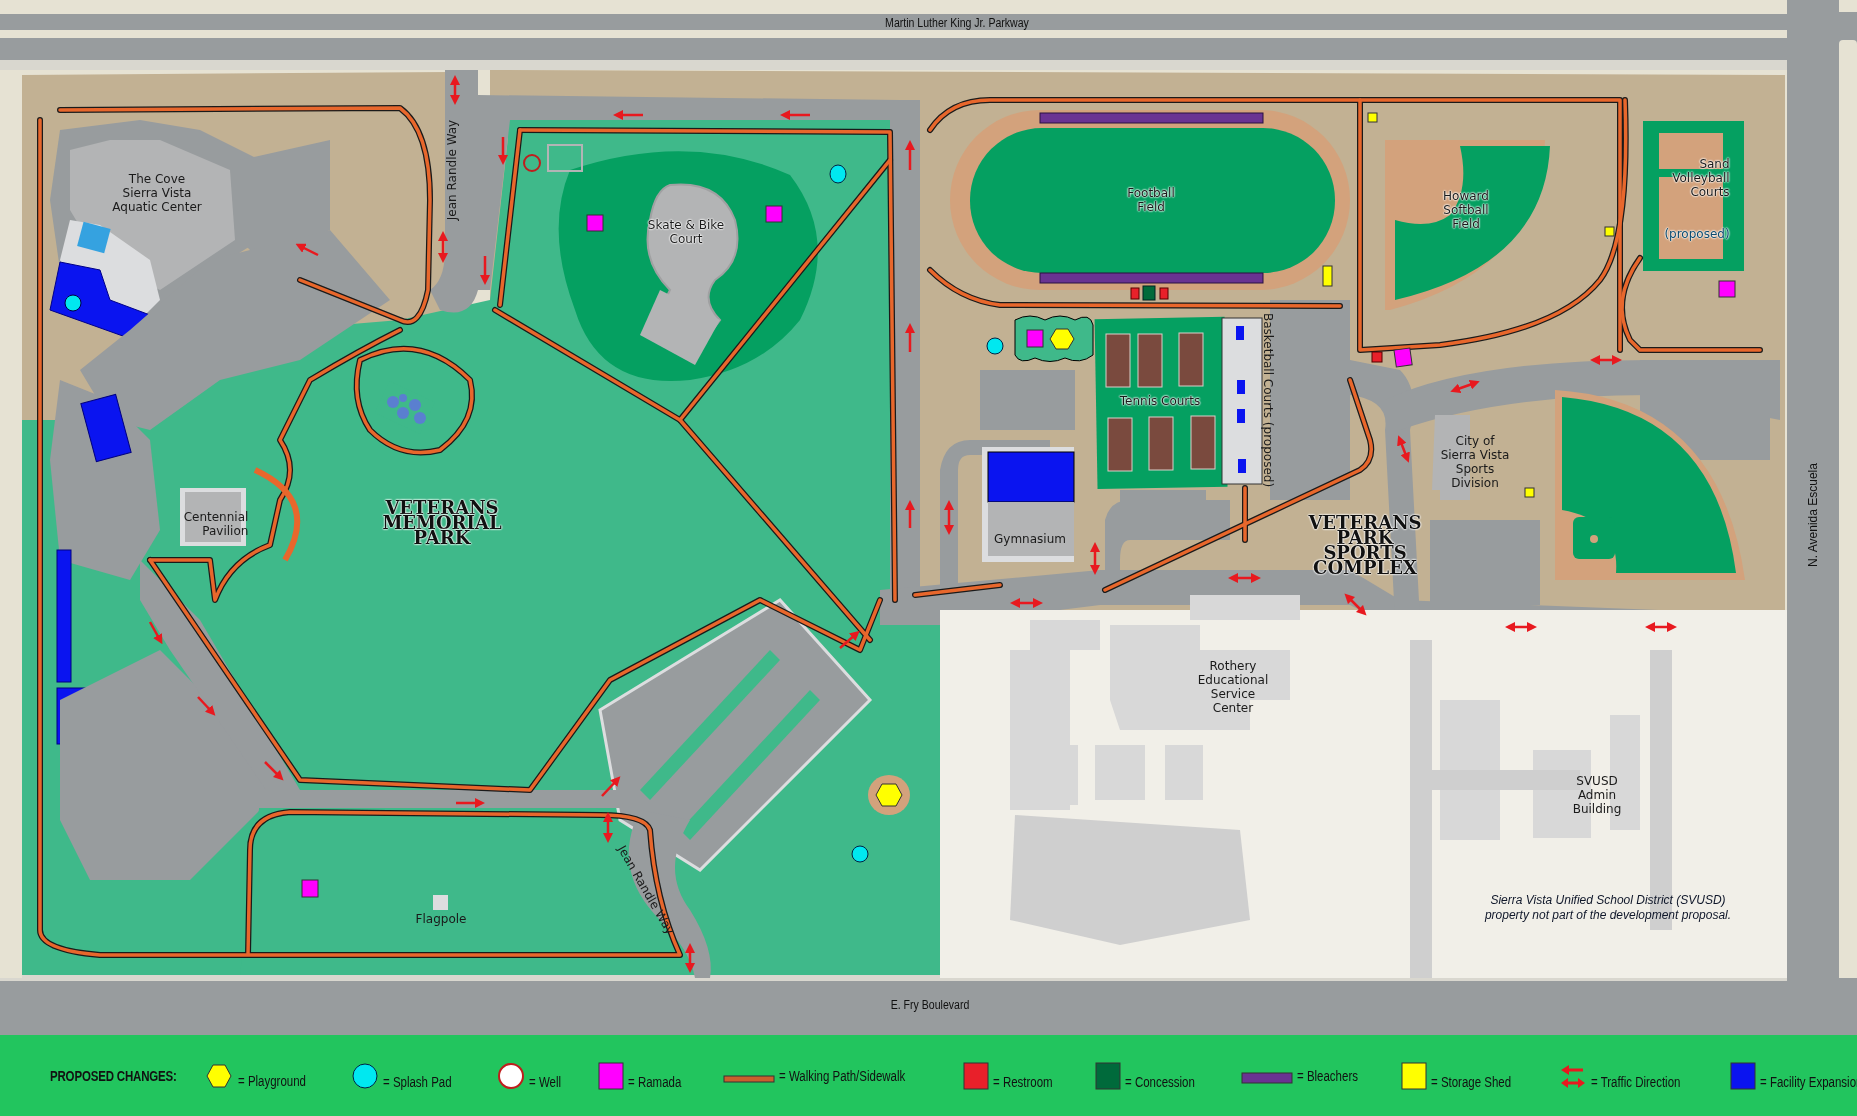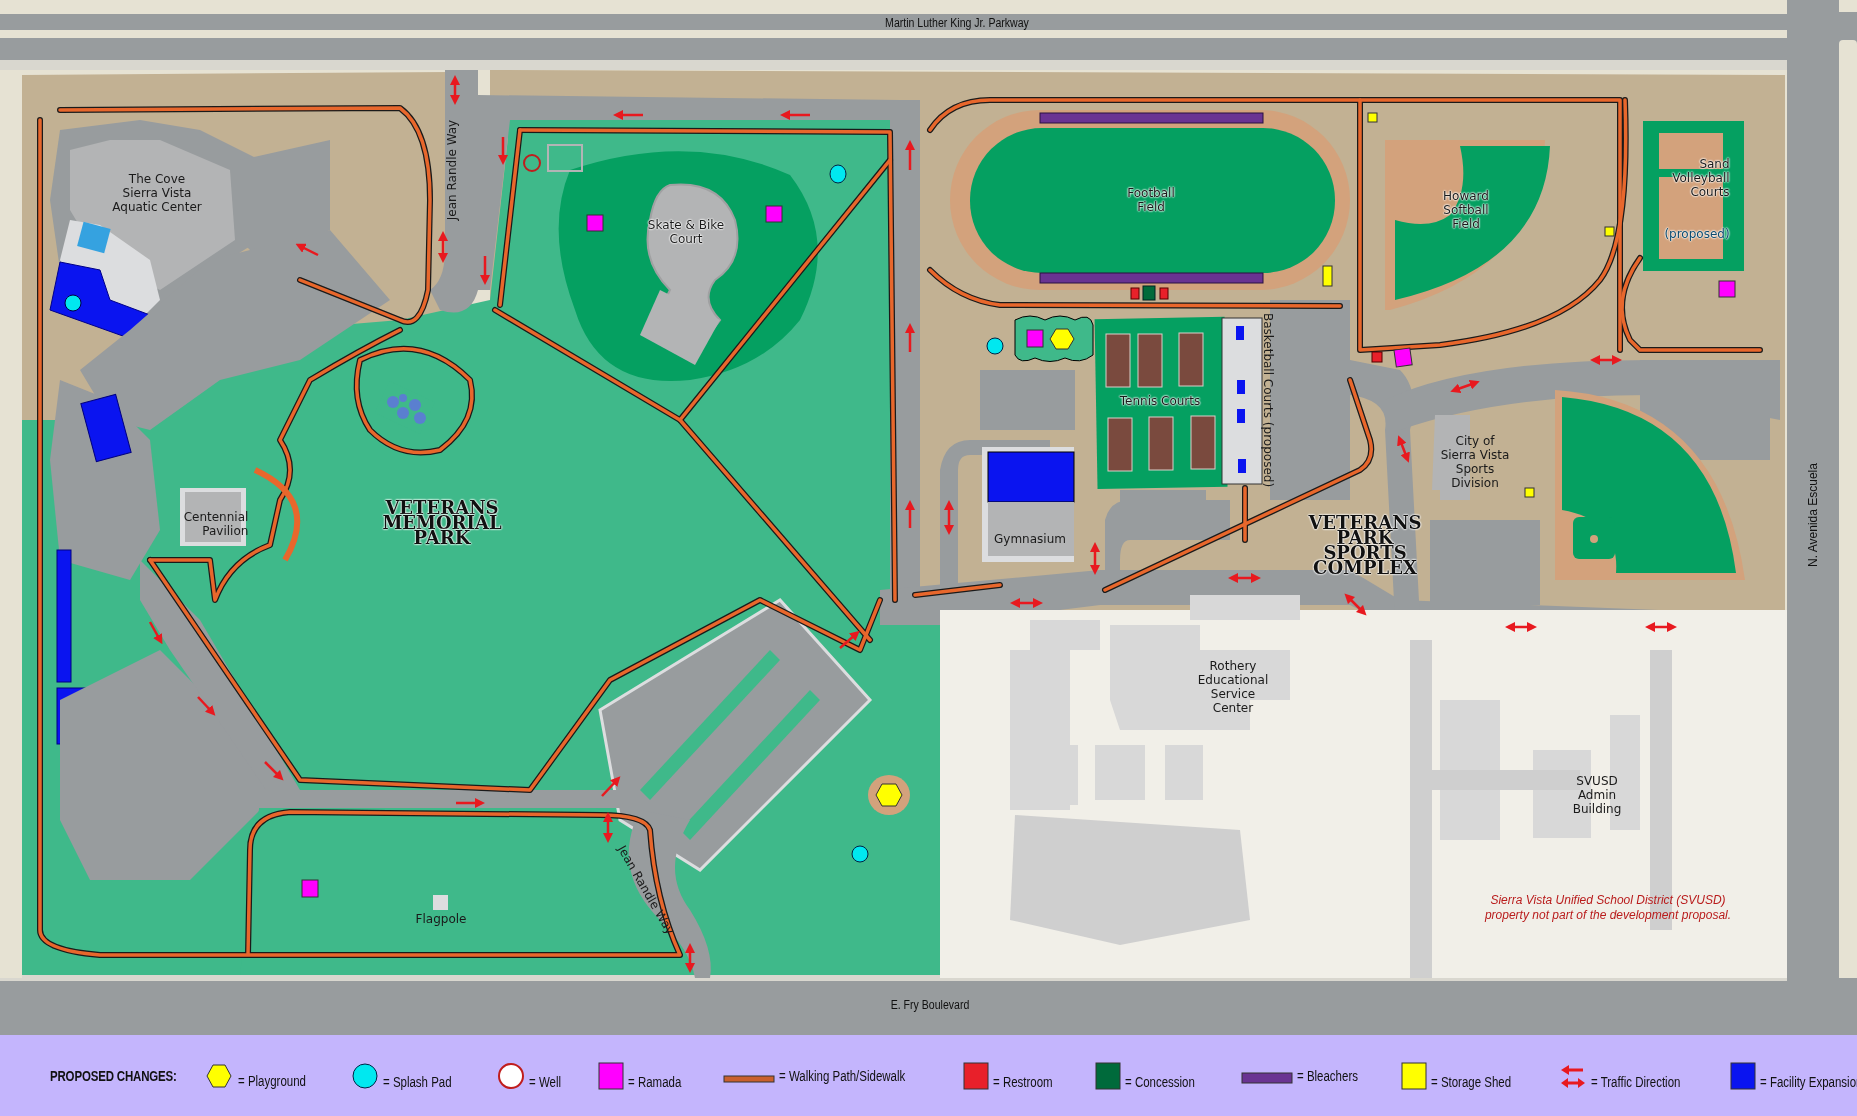--- a/index.html
+++ b/index.html
@@ -5,23 +5,23 @@
   * { box-sizing: border-box; margin: 0; padding: 0; }
   html, body { width: 1857px; height: 1116px; overflow: hidden; background: #e6e2d3; font-family: "DejaVu Sans", sans-serif; }
   #map-root { position: relative; width: 1633px; height: 1116px; }
   svg#map { position: absolute; left: 0; top: 0; width: 1857px; height: 1035px; display: block; }
   .lbl { position: absolute; text-align: center; color: #1a1a1a; font-size: 12px; line-height: 14px; white-space: nowrap; transform: translate(-50%, -50%); }
   .lbl.road { font-family: "Liberation Sans", sans-serif; font-size: 12px; color: #111; letter-spacing: 0; transform: translate(-50%,-50%) scaleX(0.88); }
   .lbl.bold { font-family: "DejaVu Serif", serif; font-weight: bold; font-size: 18px; line-height: 15px; color: #111; }
   .lbl.halo { text-shadow: 0 0 2px #fff, 0 0 2px #fff, 0 0 2px #fff; }
   .lbl.vert-down { transform: translate(-50%,-50%) rotate(90deg); }
   .lbl.vert-up { transform: translate(-50%,-50%) rotate(-90deg); }
-  .lbl.note { font-family: "Liberation Sans", sans-serif; font-style: italic; font-size: 12px; line-height: 15px; color: #b91c1c; }
+  .lbl.note { font-family: "Liberation Sans", sans-serif; font-style: italic; font-size: 12px; line-height: 15px; color: #0f172a; }
   .lbl .sub { color: #0c4a6e; }
-  .legend { position: absolute; left: 0; top: 1035px; width: 1857px; height: 81px; background: #c4b5fd; display: flex; align-items: center; padding-left: 50px; font-family: "Liberation Sans", sans-serif; font-size: 14px; color: #111; }
+  .legend { position: absolute; left: 0; top: 1035px; width: 1857px; height: 81px; background: #22c55e; display: flex; align-items: center; padding-left: 50px; font-family: "Liberation Sans", sans-serif; font-size: 14px; color: #111; }
   .legend .title { font-weight: bold; margin-right: 36px; transform: scaleX(0.82); transform-origin: left center; white-space: nowrap; letter-spacing: -0.2px; width: 118px;}
   .legend .item { display: flex; align-items: flex-end; margin-right: 30px; white-space: nowrap; }
   .legend .item span.txt { transform: scaleX(0.82); transform-origin: left center; display: inline-block; margin-left: 4px; }
   .sym { display: inline-block; }
 </style>
 </head>
 <body>
 
 <div id="map-root">
 

